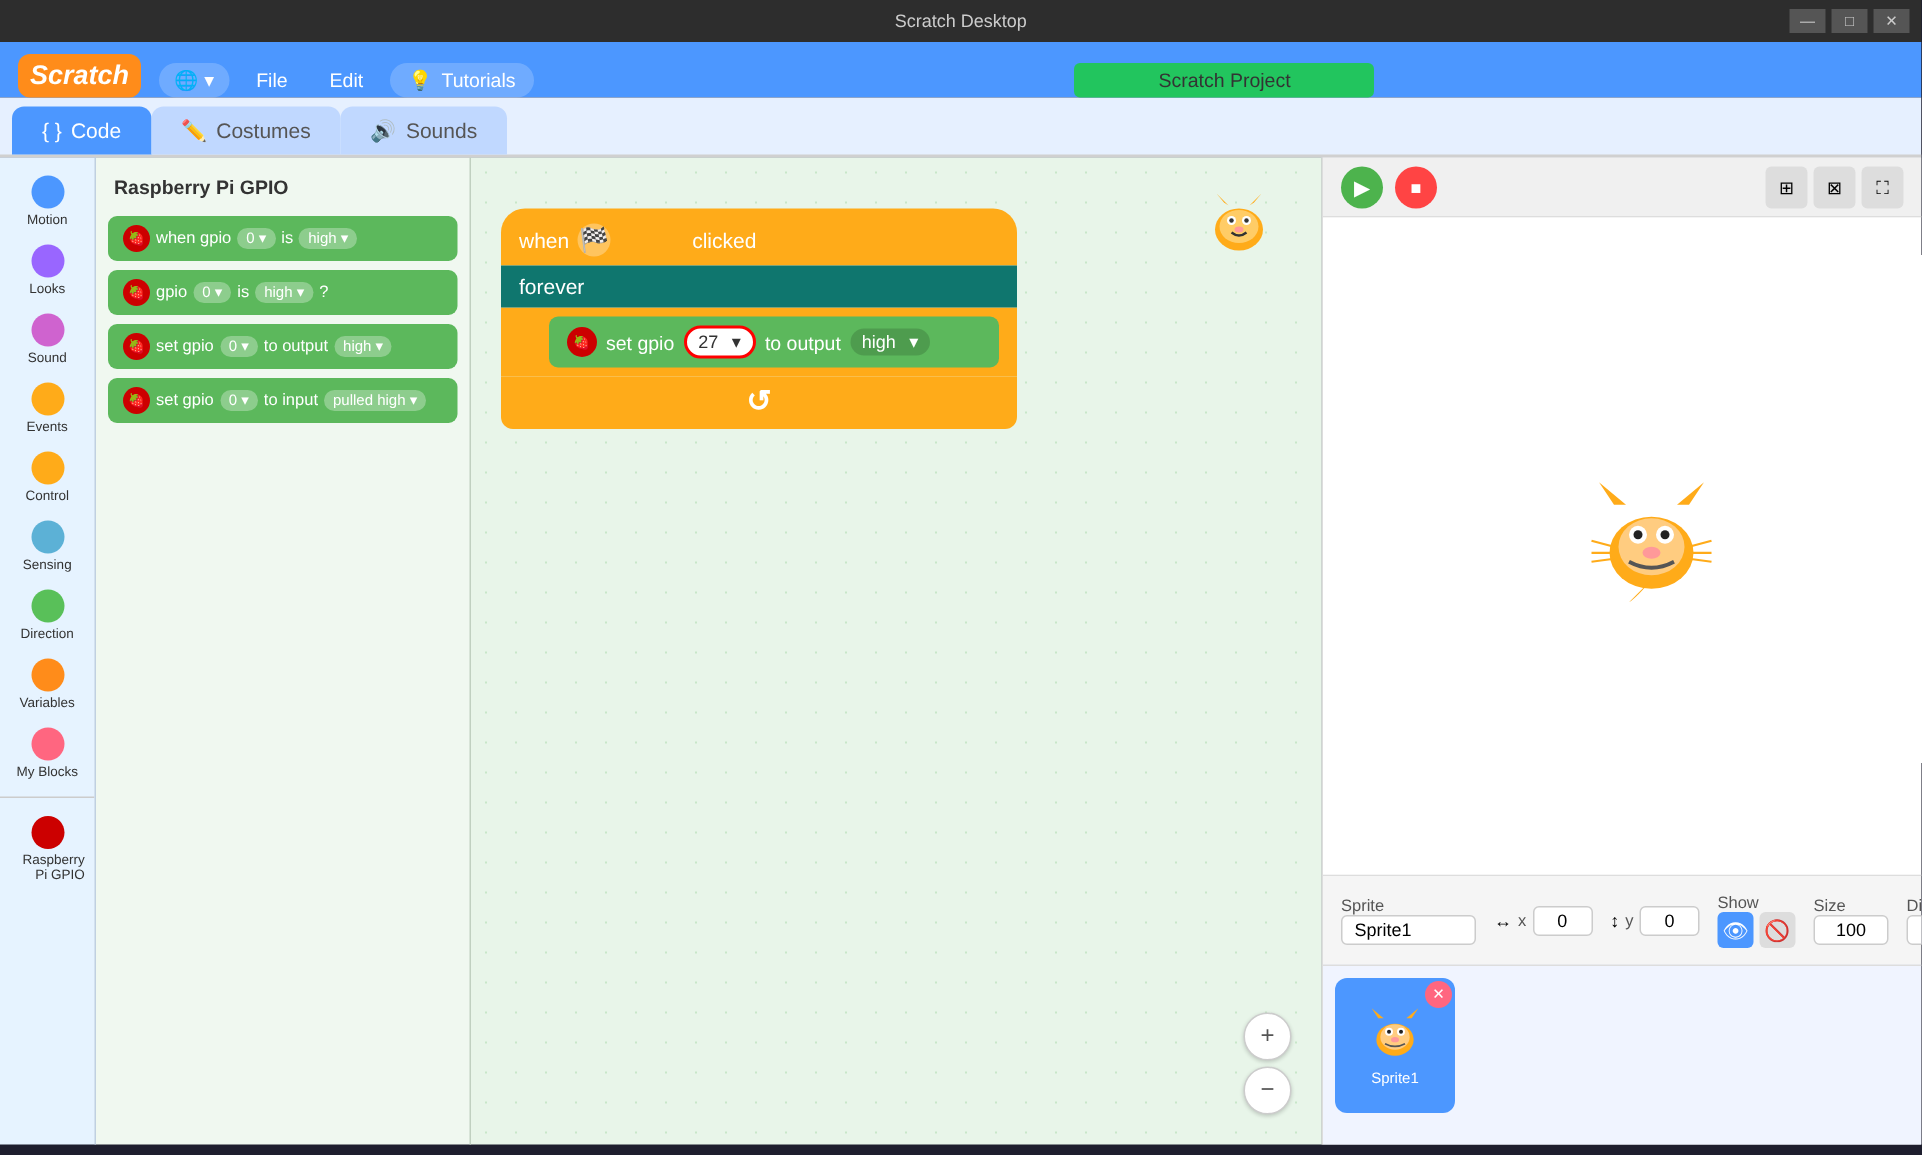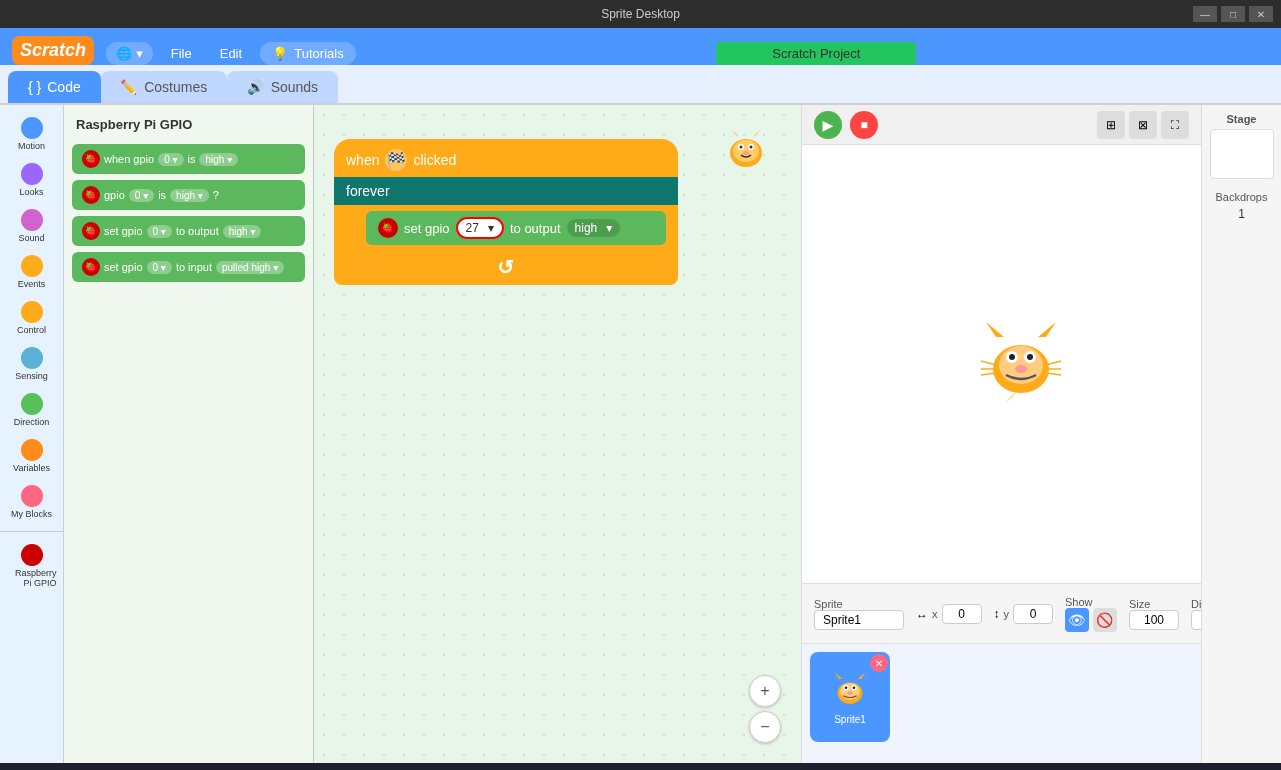--- a/index.html
+++ b/index.html
@@ -489,21 +489,21 @@
       top: 0; left: 0; right: 0; bottom: 0;
       background-image: radial-gradient(circle, #c8e6c9 1px, transparent 1px);
       background-size: 20px 20px;
       pointer-events: none;
     }
   </style>
 </head>
 <body>
 
 <div class="titlebar">
-  <span>Sprite Desktop</span>
+  <span>Scratch Desktop</span>
   <div class="titlebar-controls">
     <button class="titlebar-btn">—</button>
     <button class="titlebar-btn">□</button>
     <button class="titlebar-btn">✕</button>
   </div>
 </div>
 
 <div class="menubar">
   <div class="scratch-logo">
     <span>Scratch</span>
@@ -635,21 +635,21 @@
       <path d="M20 30 Q25 34 30 30" stroke="#333" fill="none" stroke-width="1.5"></path>
     </svg>
 
     <div class="script-block-container">
 
       <div style="position:relative;">
 
         <div class="sb3-block sb3-event" style="min-width:180px; border-radius:16px 16px 0 0; padding-top:10px;">
           <span style="font-size:14px;">when</span>
           <span style="color:#22cc22; font-size:16px; background:rgba(255,255,255,0.3); border-radius:50%; width:22px; height:22px; display:inline-flex; align-items:center; justify-content:center;">🏁</span>
-          <span style="font-size:14px;">clicked</span>
+          <span style="font-size:14px;margin-left:48px;">clicked</span>
         </div>
 
         <div class="sb3-block" style="background:#0f766e; border-radius:0; padding: 6px 12px; min-width:200px;">
           <span style="font-size:14px;">forever</span>
         </div>
 
         <div style="background:#ffab19; padding: 4px 4px 4px 24px;">
           <div class="sb3-block sb3-rpi" style="background:#5cb85c; min-width:300px;">
             <div class="rpi-logo-sm">🍓</div>
             <span>set gpio</span>
@@ -765,22 +765,16 @@
             <circle cx="36" cy="40" r="3" fill="#222"></circle>
             <circle cx="54" cy="40" r="3" fill="#222"></circle>
             <ellipse cx="45" cy="52" rx="6" ry="4" fill="#ff9999"></ellipse>
             <path d="M30 58 Q45 66 60 58" stroke="#555" fill="none" stroke-width="2.5"></path>
           </svg>
           <div class="sprite-card-name">Sprite1</div>
         </div>
       </div>
     </div>
 
-    <div class="stage-right-panel">
-      <div class="stage-right-label">Stage</div>
-      <div class="stage-mini"></div>
-      <div class="backdrops-label">Backdrops</div>
-      <div class="backdrops-count">1</div>
-    </div>
 
   </div>
 
 </div>
 
 </body></html>

